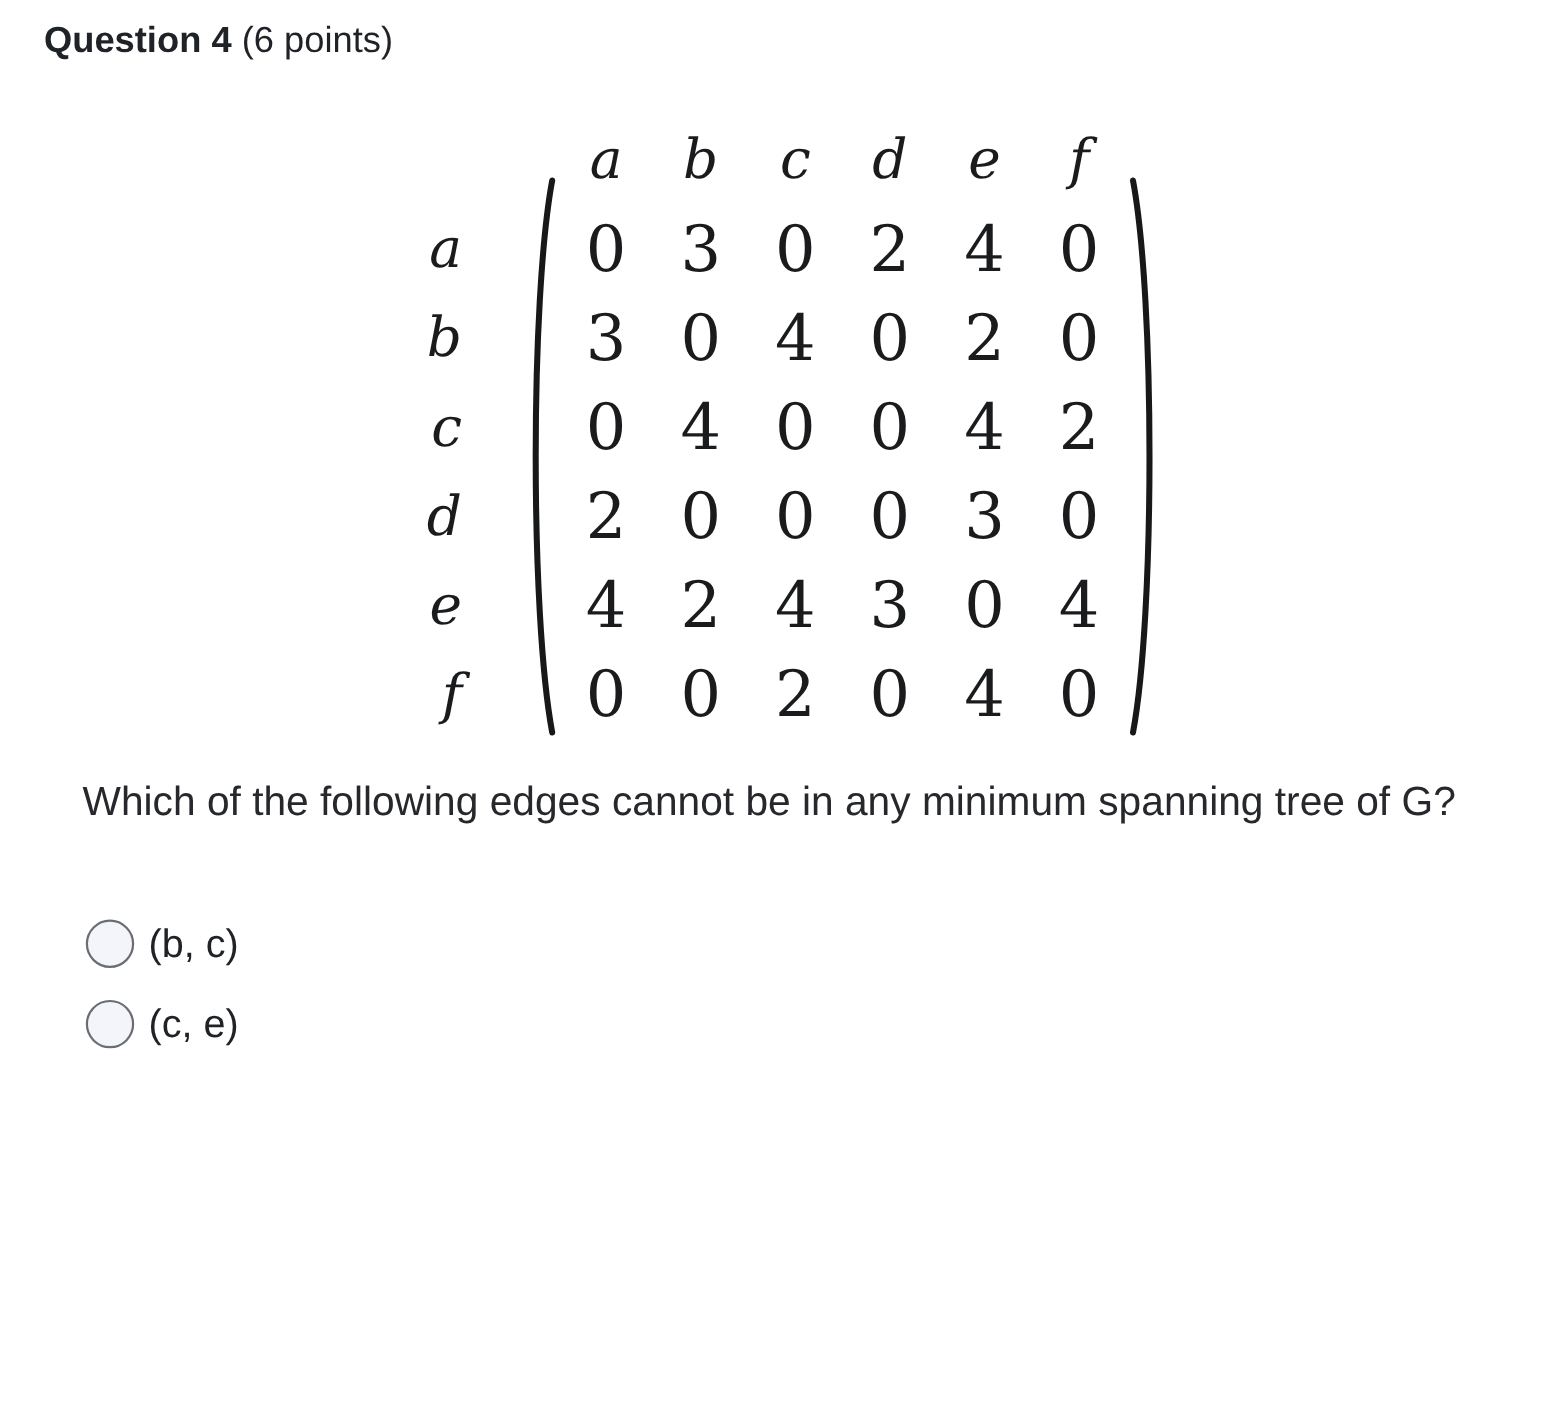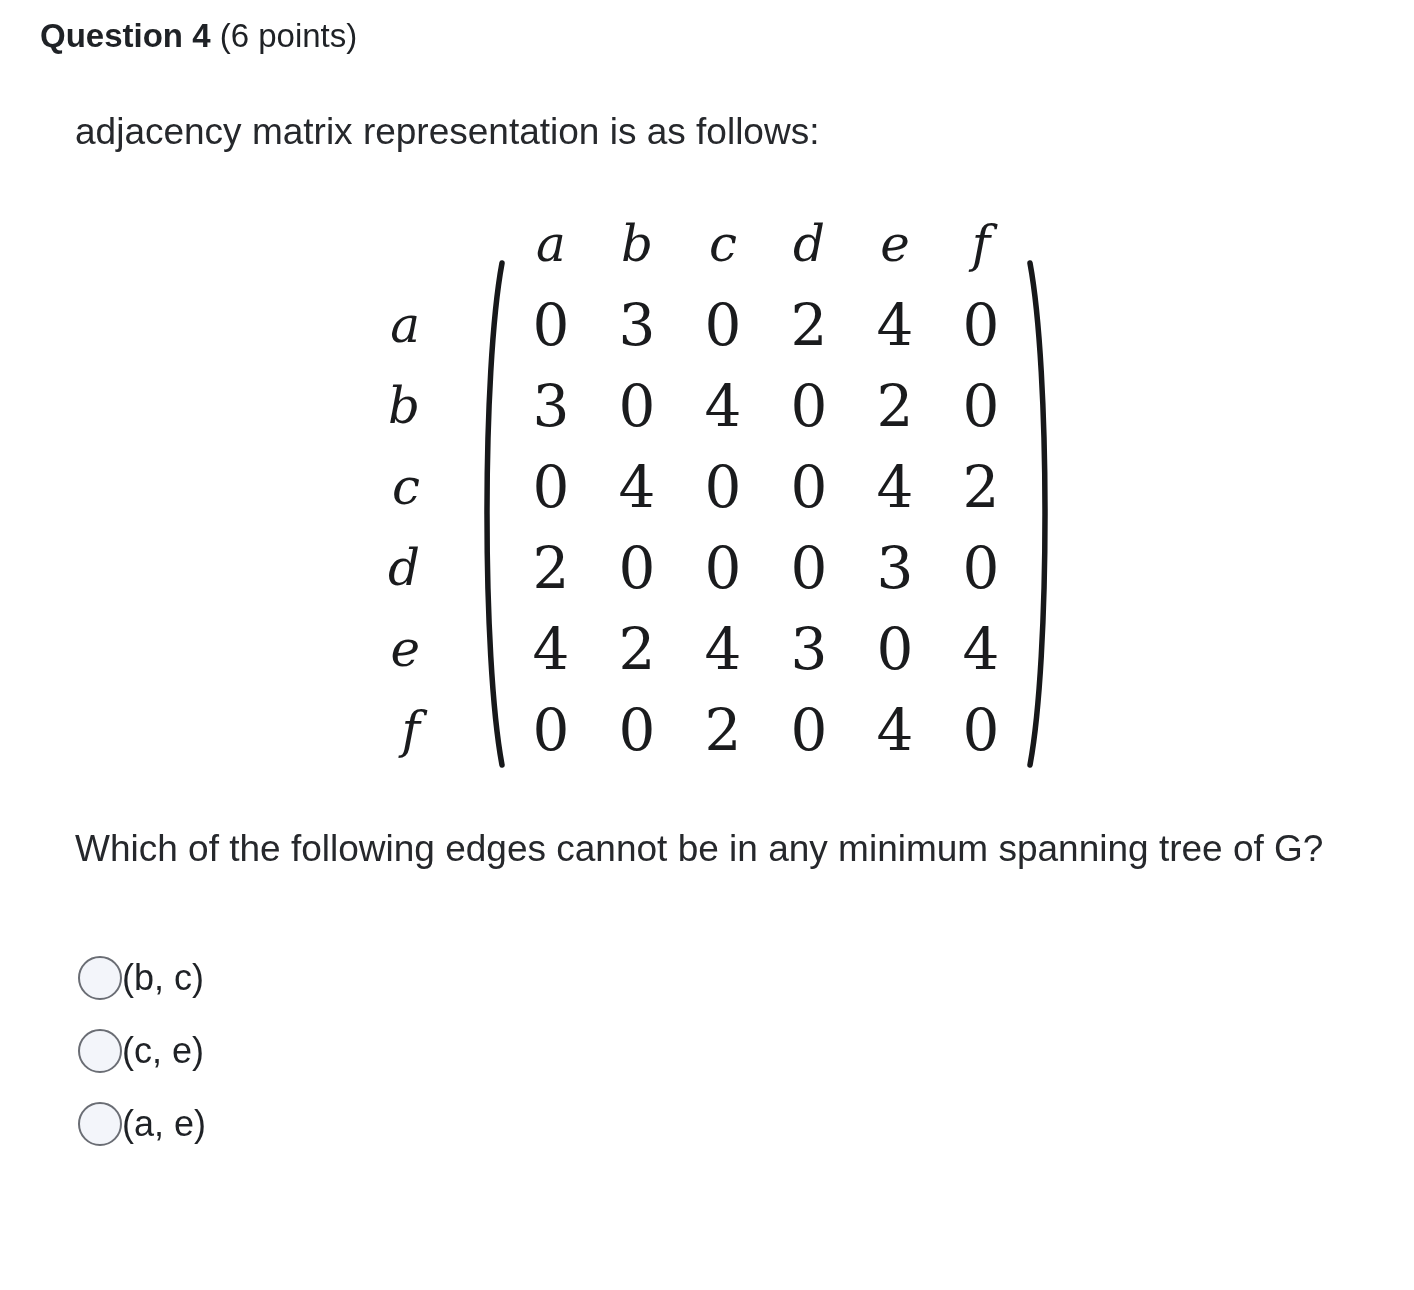--- a/index.html
+++ b/index.html
@@ -62,31 +62,32 @@
   .paren-left  { grid-column: 3; }
   .paren-right { grid-column: 10; }
   .paren svg {
     position: absolute;
     left: 0; top: -26px;
     width: 100%; height: calc(100% + 26px);
   }
 
   
   .prompt {
-    margin: 56px 0 0 75px;
+    margin: 35px 0 0 75px;
     font-size: 37px;
     line-height: 46px;
     color: #26282c;
   }
 
   
   .options { margin: 84px 0 0 78px; }
   .option-row {
     display: flex;
     align-items: center;
+    gap: 13px;
     margin-bottom: 29px;
     height: 44px;
   }
   .radio {
     width: 44px; height: 44px;
     border: 2px solid #6a6d74;
     border-radius: 50%;
     background: #f3f5fa;
     flex: 0 0 auto;
     cursor: pointer;
@@ -98,21 +99,20 @@
   }
 </style>
 </head>
 <body>
 
 <div class="q-title">
   <span class="bold">Question 4</span><span> (6 points)</span>
 </div>
 
 <div class="intro">
-  <div>adjacency matrix representation is as follows:</div>
 </div>
 
 <div class="matrix-wrap">
   <div class="matrix-grid" id="matrix-grid">
     <div class="paren paren-left">
       <svg viewBox="0 0 36 500" preserveAspectRatio="none" aria-hidden="true">
         <path d="M 30 5 C 10 110 10 390 30 495" fill="none" stroke="#17181a" stroke-width="5.5" stroke-linecap="round"></path>
       </svg>
     </div>
     <div class="paren paren-right">
@@ -175,17 +175,13 @@
 
 <div class="options">
   <div class="option-row">
     <div class="radio" role="radio" aria-checked="false"></div>
     <div class="option-label">(b, c)</div>
   </div>
   <div class="option-row">
     <div class="radio" role="radio" aria-checked="false"></div>
     <div class="option-label">(c, e)</div>
   </div>
-  <div class="option-row">
-    <div class="radio" role="radio" aria-checked="false"></div>
-    <div class="option-label">(a, e)</div>
-  </div>
 </div>
 
 </body></html>

